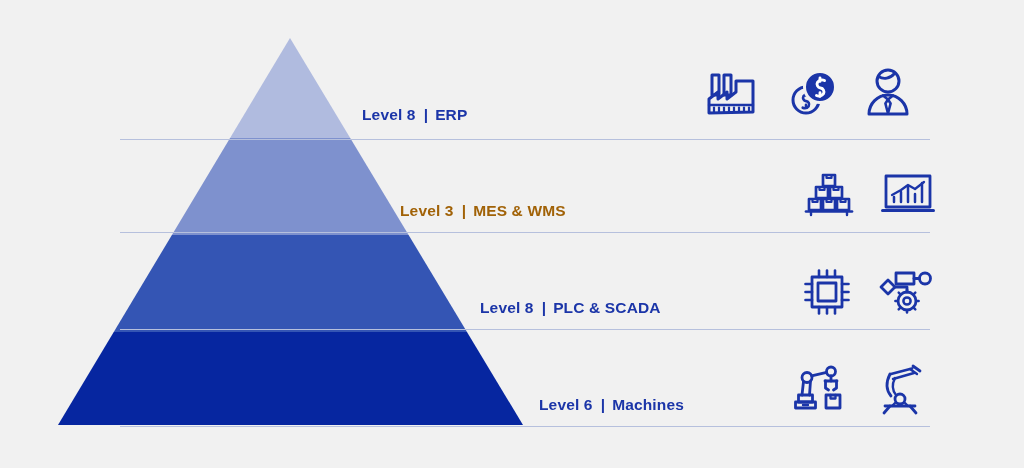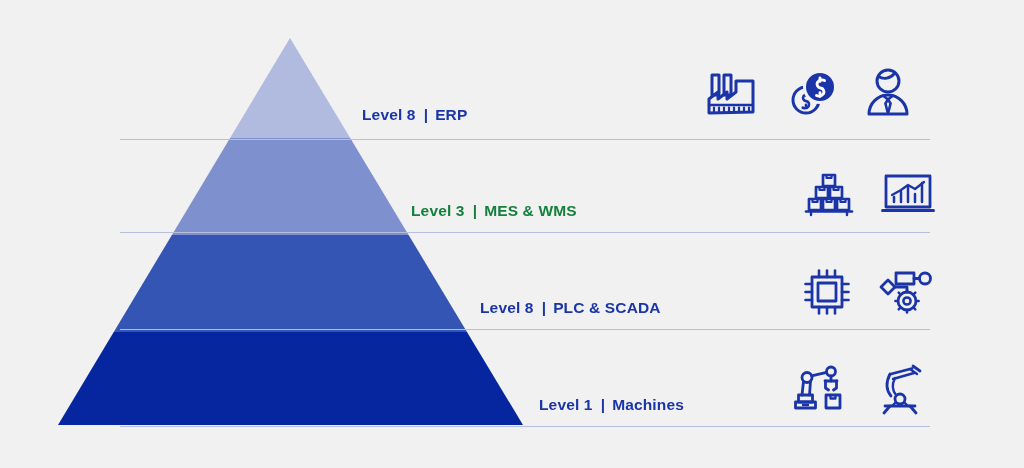--- a/index.html
+++ b/index.html
@@ -134,21 +134,21 @@
           <path d="M19 28.5 l5 4 l5 -4" stroke-width="2.6"></path>
           <path d="M24 32.5 l-2.6 4 l2.6 10 l2.6 -10 z" stroke-width="2.6"></path>
         </svg>
       </span>
     </div>
 
     <div class="rule" style="top: 24px; background: rgb(182, 192, 221);"></div>
   </div>
 
   <div class="level-row" style="top:211px;">
-    <div class="level-label" style="left: 411px; top: -8px; color: #15803d;">
+    <div class="level-label" style="left: 400px; top: -8px; color: #a16207;">
       <span>Level 3</span><span class="sep">|</span><span>MES &amp; WMS</span>
     </div>
 
     <div class="icon-group" style="left:803px; top:-42px;">
 
       <span class="icon">
         <svg width="52" height="48" viewBox="0 0 52 48" fill="none" stroke="#1b35a8" stroke-width="2.7" stroke-linejoin="round" stroke-linecap="round">
           <rect x="20" y="6" width="12" height="11"></rect>
           <path d="M23.5 6 v3 h5 v-3" stroke-width="2.2"></path>
           <rect x="13" y="18" width="12" height="11"></rect>
@@ -234,21 +234,21 @@
           </g>
         </svg>
       </span>
     </div>
 
     <div class="rule" style="top: 21px; background: rgb(182, 192, 221);"></div>
   </div>
 
   <div class="level-row" style="top:405px;">
     <div class="level-label" style="left: 539px; top: -8px; color: rgb(27, 53, 168);">
-      <span>Level 1</span><span class="sep">|</span><span>Machines</span>
+      <span>Level 6</span><span class="sep">|</span><span>Machines</span>
     </div>
 
     <div class="icon-group" style="left:793px; top:-42px;">
 
       <span class="icon">
         <svg width="58" height="50" viewBox="0 0 58 50" fill="none" stroke="#1b35a8" stroke-width="2.8" stroke-linejoin="round" stroke-linecap="round">
           <circle cx="14" cy="12.5" r="5"></circle>
           <circle cx="38" cy="6.5" r="4.5"></circle>
           <path d="M18.6 10.8 L33.6 7.3"></path>
           <path d="M10.5 16.5 L9 30"></path>

